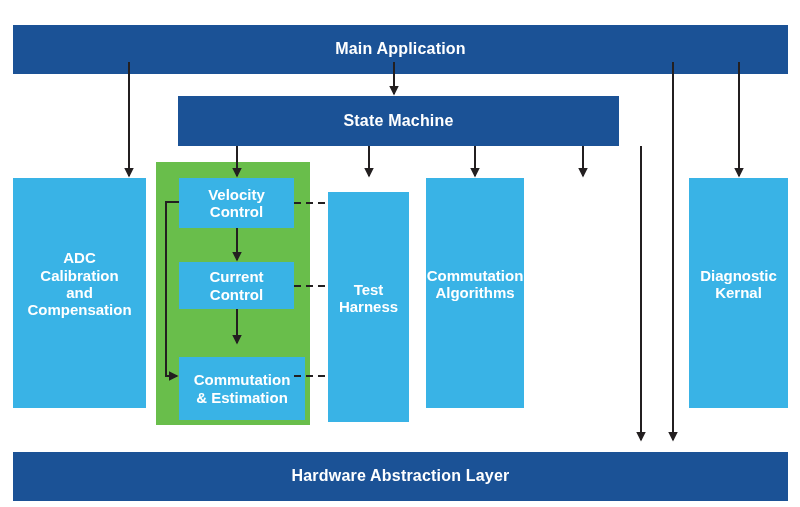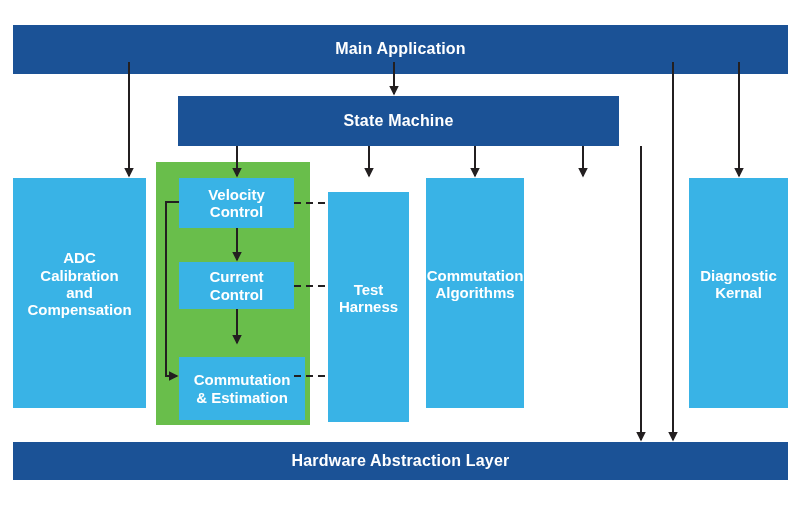--- a/index.html
+++ b/index.html
@@ -26,21 +26,21 @@
 <body>
 
 <div class="stage" style="--dark-blue: #1B5296; --light-blue: #39B3E6; --green: #69BE4B; --arrow: #231F20; --background: #FFFFFF; --text: #FFFFFF;">
 
   <div class="group" style="left:156px;top:162px;width:154px;height:263px"></div>
 
   <div class="block bar" style="left:13px;top:25px;width:775px;height:49px">Main Application</div>
 
   <div class="block bar" style="left:178px;top:96px;width:441px;height:50px">State Machine</div>
 
-  <div class="block bar" style="left:13px;top:442px;width:775px;height:38px">Hardware Abstraction Layer</div>
+  <div class="block bar" style="left:13px;top:452px;width:775px;height:49px">Hardware Abstraction Layer</div>
 
   <div class="block light tall" style="left:13px;top:178px;width:133px;height:230px">ADC
 Calibration
 and
 Compensation</div>
 
   <div class="block light tall" style="left:328px;top:192px;width:81px;height:230px">Test
 Harness</div>
 
   <div class="block light tall" style="left:426px;top:178px;width:98px;height:230px">Commutation

